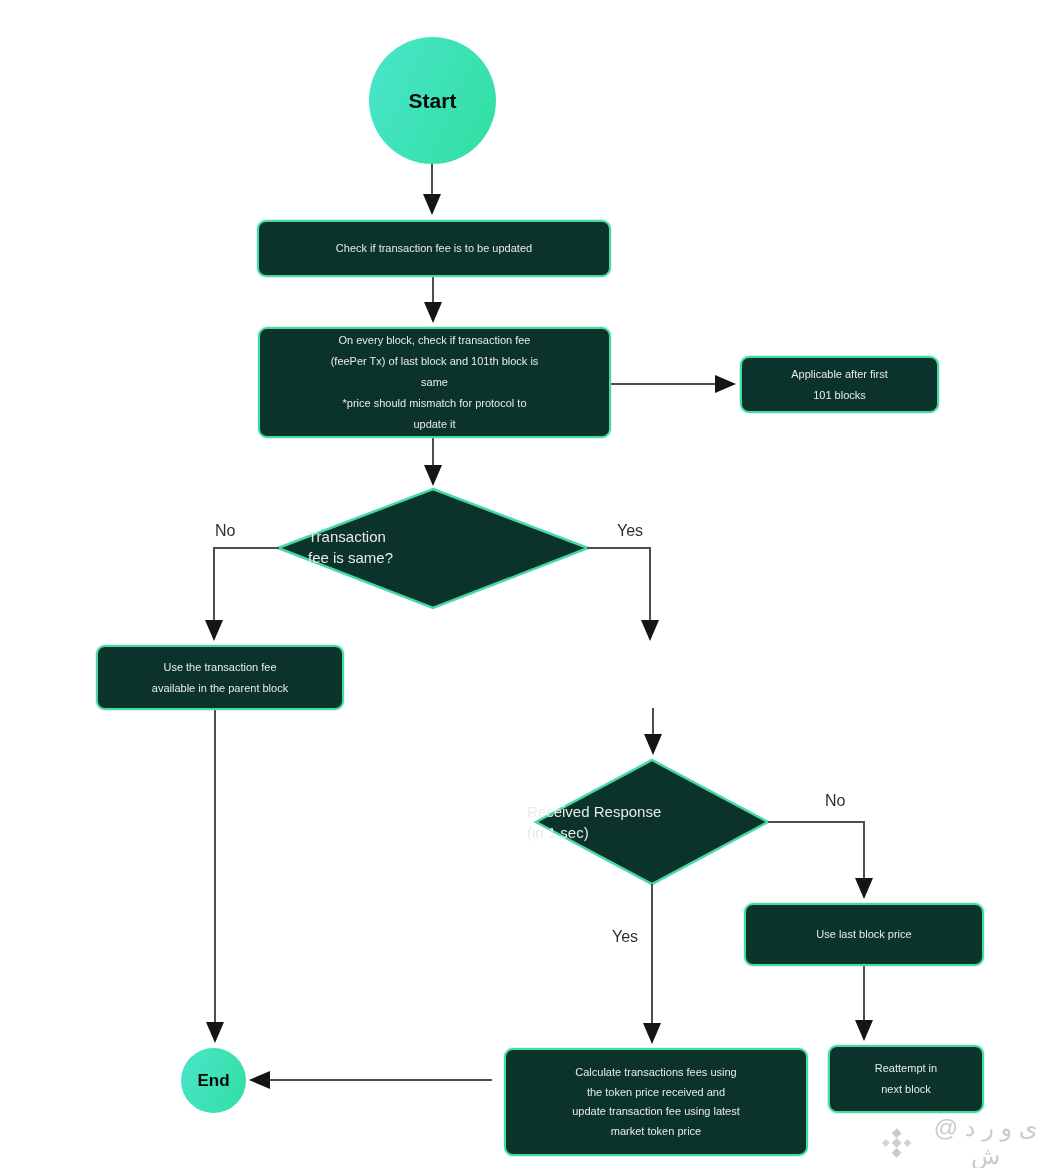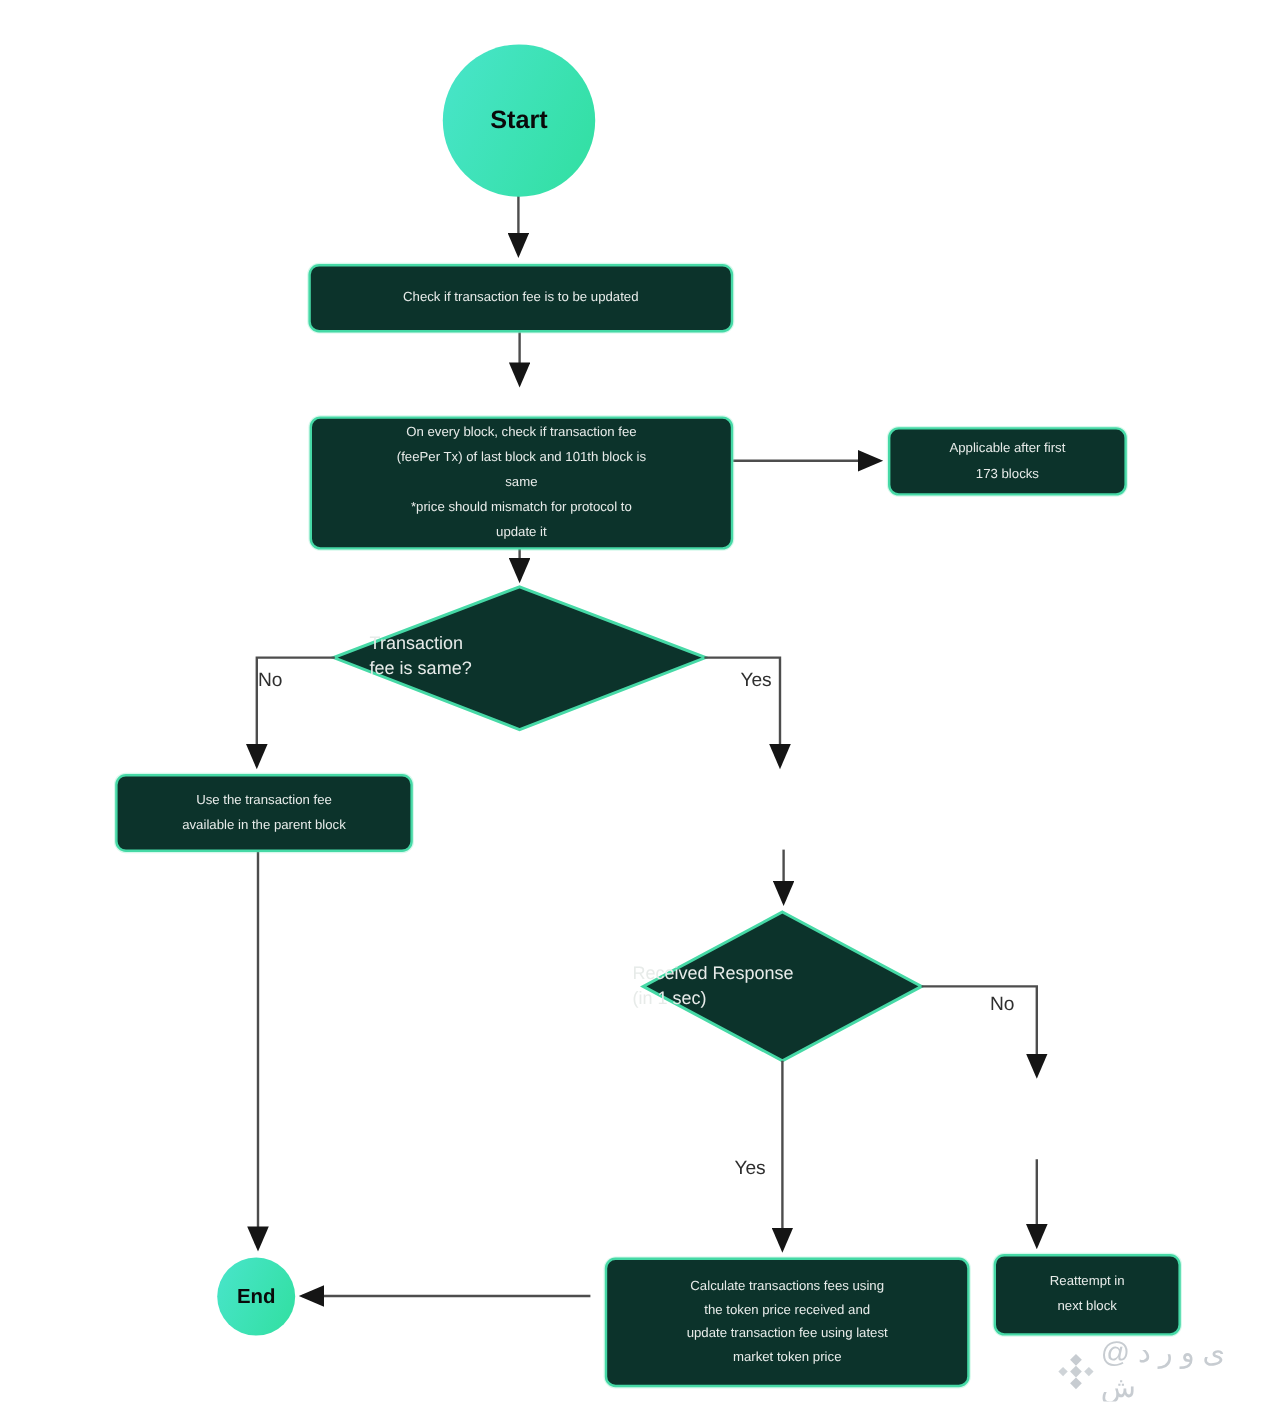--- a/index.html
+++ b/index.html
@@ -32,43 +32,43 @@
   .terminal{
     position:absolute;display:flex;align-items:center;justify-content:center;
     border-radius:50%;background:linear-gradient(115deg,var(--grad-a),var(--grad-b));
     color:#0a0a0a;font-weight:bold;text-align:center;
   }
   .dtext{
     position:absolute;color:var(--node-text);font-size:15px;line-height:21px;
     text-align:left;white-space:pre-line;pointer-events:none;
   }
   .edge-label{
-    position:absolute;color:var(--label);font-size:16px;white-space:nowrap;margin-top:37px;
+    position:absolute;color:var(--label);font-size:16px;white-space:nowrap;
   }
   
   .n-start{left:369px;top:37px;width:127px;height:127px;font-size:21px;}
   .n-end{left:181px;top:1048px;width:65px;height:65px;font-size:17px;}
   .n-check{left:257px;top:220px;width:354px;height:57px;}
-  .n-blockcheck{left:258px;top:327px;width:353px;height:111px;margin-top:20px;}
+  .n-blockcheck{left:258px;top:327px;width:353px;height:111px;}
   .n-applicable{left:740px;top:356px;width:199px;height:57px;}
   .n-parentfee{left:96px;top:645px;width:248px;height:65px;}
   .n-getprice{left:532px;top:645px;width:243px;height:63px;}
   .n-lastprice{left:744px;top:903px;width:240px;height:63px;}
   .n-reattempt{left:814px;top:1045px;width:156px;height:68px;margin-left:14px;}
   .n-calc{left:504px;top:1048px;width:304px;height:108px;line-height:19.5px;}
   .t-feesame{left:308px;top:526px;width:250px;}
   .t-response{left:527px;top:801px;width:250px;}
   .l-no1{left:215px;top:522px;}
   .l-yes1{left:617px;top:522px;}
   .l-no2{left:825px;top:792px;}
   .l-yes2{left:612px;top:928px;}
   
   .watermark{
     position:absolute;left:880px;top:1119px;height:46px;display:flex;
-    align-items:center;gap:4px;color:var(--watermark);
+    align-items:center;gap:4px;color:var(--watermark);text-align:center;
   }
   .wm-text{
     font-size:24px;letter-spacing:2px;unicode-bidi:bidi-override;direction:ltr;
   }
   .wm-icon{width:34px;height:34px;display:block;}
   .wm-icon path{fill:var(--watermark);}
 </style>
 </head>
 <body>
 
@@ -101,23 +101,24 @@
   <div class="terminal n-start">Start</div>
   <div class="terminal n-end">End</div>
 
   <div class="box n-check">Check if transaction fee is to be updated</div>
   <div class="box n-blockcheck">On every block, check if transaction fee
 (feePer Tx) of last block and 101th block is
 same
 *price should mismatch for protocol to
 update it</div>
   <div class="box n-applicable">Applicable after first
-173 blocks</div>
+101 blocks</div>
   <div class="box n-parentfee">Use the transaction fee
 available in the parent block</div>
+  <div class="box n-lastprice">Use last block price</div>
   <div class="box n-reattempt">Reattempt in
 next block</div>
   <div class="box n-calc">Calculate transactions fees using
 the token price received and
 update transaction fee using latest
 market token price</div>
 
   <div class="dtext t-feesame">Transaction
 fee is same?</div>
   <div class="dtext t-response">Received Response

